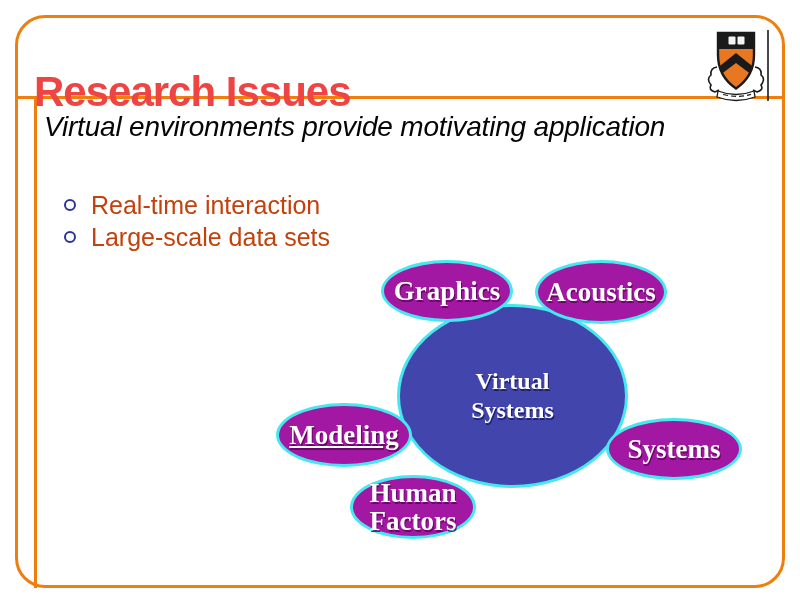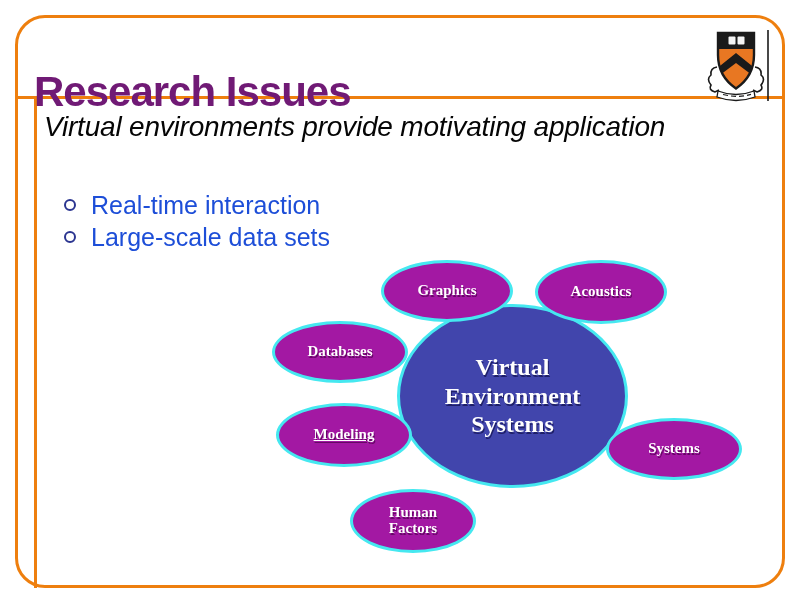--- a/index.html
+++ b/index.html
@@ -7,55 +7,55 @@
          font-family:"Liberation Sans",sans-serif;}
 
   
   .frame{position:absolute;left:15px;top:15px;width:770px;height:573px;
          box-sizing:border-box;border:3px solid #EE7F0E;border-radius:30px;}
   .title-rule{position:absolute;left:15px;top:96px;width:770px;height:3px;background:#EE7F0E;}
   .left-rule{position:absolute;left:34px;top:96px;width:3px;height:492px;background:#EE7F0E;}
 
   
   .page-title{position:absolute;left:34px;top:40px;font-size:42px;font-weight:700;
-              color:#701a75;letter-spacing:-1px;white-space:nowrap;text-align:right;}
+              color:#ef4444;letter-spacing:-1px;white-space:nowrap;text-align:right;}
 
   
   .logo{position:absolute;left:703px;top:27px;width:72px;height:80px;}
 
   
   .body-text{position:absolute;left:44px;top:108px;width:730px;font-size:28px;
              line-height:38px;color:#050505;letter-spacing:-0.2px;}
   .body-text span{display:block;font-style:italic;}
 
   
   .bullets{position:absolute;left:60px;top:189px;list-style:none;margin:0;padding:0;
-           color:#1d4ed8;font-size:25px;}
+           color:#c2410c;font-size:25px;}
   .bullets li{display:flex;align-items:flex-start;line-height:32px;}
   .bullet-ring{flex:0 0 auto;width:8px;height:8px;border:2px solid #2B3590;border-radius:50%;
                margin:10px 15px 0 4px;}
 
   
   .diagram{position:absolute;left:0;top:0;width:800px;height:600px;}
   .center-ellipse{position:absolute;left:397px;top:304px;width:231px;height:184px;
       box-sizing:border-box;background:#4145AC;border:3px solid #45E8F0;border-radius:50%;
       z-index:1;display:flex;flex-direction:column;align-items:center;justify-content:center;
       color:#fff;font-family:"Liberation Serif",serif;font-weight:700;font-size:24px;
       line-height:1.2;text-align:center;text-shadow:1px 2px 0 rgba(25,25,90,.85);}
   .sat{position:absolute;box-sizing:border-box;background:#A318A3;border:3px solid #45E8F0;
       border-radius:50%;z-index:2;display:flex;align-items:center;justify-content:center;
       text-align:center;color:#fff;font-family:"Liberation Serif",serif;font-weight:700;
-      font-size:15px;line-height:1.05;text-shadow:1px 2px 0 rgba(90,5,90,.85);}
+      font-size:27px;line-height:1.05;text-shadow:1px 2px 0 rgba(90,5,90,.85);}
   #sat-graphics{left:381px;top:260px;width:132px;height:62px;}
   #sat-acoustics{left:535px;top:260px;width:132px;height:64px;text-align:center;}
   #sat-databases{left:272px;top:321px;width:136px;height:62px;}
   #sat-networking{left:611px;top:338px;width:134px;height:64px;}
   #sat-modeling{left:276px;top:403px;width:136px;height:64px;text-decoration:underline;}
   #sat-systems{left:606px;top:418px;width:136px;height:62px;}
-  #sat-human-factors{left:350px;top:489px;width:126px;height:64px;padding:0 14px;}
+  #sat-human-factors{left:350px;top:475px;width:126px;height:64px;padding:0 14px;}
   #sat-simulation{left:508px;top:480px;width:134px;height:60px;}
 </style>
 </head>
 <body>
 
 <div class="slide">
 
   <div class="frame"></div>
   <div class="title-rule"></div>
   <div class="left-rule"></div>
@@ -99,32 +99,28 @@
     <li>
       <span class="bullet-ring"></span>
       <span>Large-scale data sets</span>
     </li>
   </ul>
 
   <div class="diagram">
 
     <div class="center-ellipse">
       <span>Virtual</span>
-      <span>Environment</span>
       <span>Systems</span>
     </div>
 
     <div class="sat" id="sat-graphics">
       <span>Graphics</span>
     </div>
     <div class="sat" id="sat-acoustics">
       <span>Acoustics</span>
-    </div>
-    <div class="sat" id="sat-databases">
-      <span>Databases</span>
     </div>
     <div class="sat" id="sat-modeling">
       <span>Modeling</span>
     </div>
     <div class="sat" id="sat-systems">
       <span>Systems</span>
     </div>
     <div class="sat" id="sat-human-factors">
       <span>Human Factors</span>
     </div>

